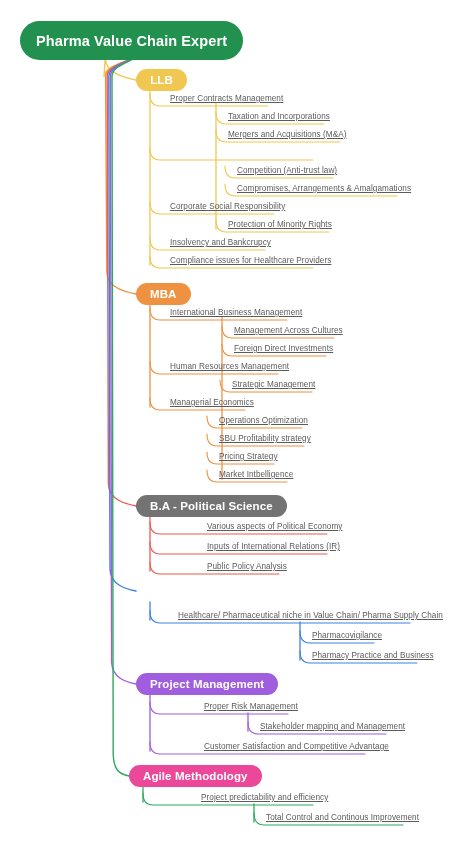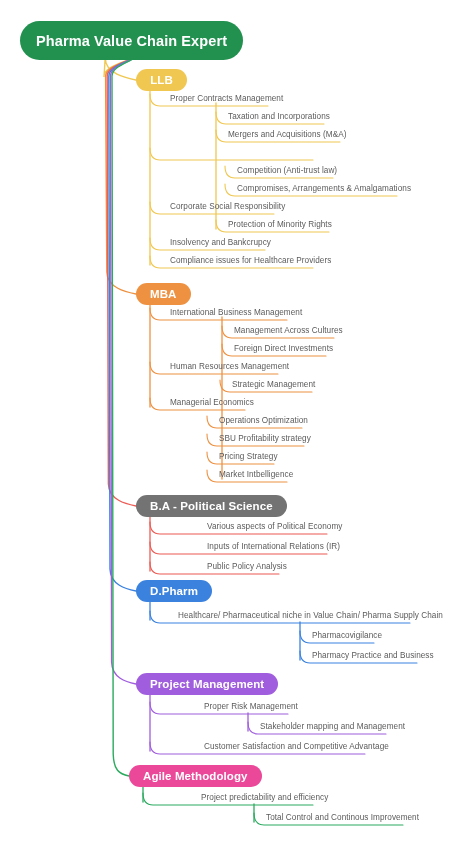--- a/index.html
+++ b/index.html
@@ -50,20 +50,21 @@
     padding: 0 14px;
     height: 22px;
   }
   .leaf {
     position: absolute;
     white-space: nowrap;
     color: #5b5b5b;
     font-size: 8.2px;
     letter-spacing: 0.05px;
     line-height: 10px;
+    text-decoration: underline;
   }
 </style>
 </head>
 <body>
 
 <div id="canvas">
   <svg id="edges" viewBox="0 0 450 841">
       <path d="M 139.04 51 C 141.04 61, 103 63, 104 77 L 105.2 58 C 105.6 74, 126 78, 136 80" fill="none" stroke="#f0c750" stroke-width="1.4" stroke-linecap="round"></path>
       <path d="M 139.04 51 C 141.04 61, 104.6 63, 105.6 77 L 106.8 272 C 107.19999999999999 288, 126 292, 136 294" fill="none" stroke="#ee9242" stroke-width="1.4" stroke-linecap="round"></path>
       <path d="M 139.04 51 C 141.04 61, 106.2 63, 107.2 77 L 108.4 484 C 108.8 500, 126 504, 136 506" fill="none" stroke="#ec5b55" stroke-width="1.4" stroke-linecap="round"></path>
@@ -140,23 +141,20 @@
     <div class="leaf" style="left: 219px; top: 416px;">Operations Optimization</div>
     <div class="leaf" style="left: 219px; top: 434px;">SBU Profitability strategy</div>
     <div class="leaf" style="left: 219px; top: 452px;">Pricing Strategy</div>
     <div class="leaf" style="left: 219px; top: 470px;">Market Intbelligence</div>
     <div class="node branch" style="left: 136px; top: 495px; min-width: 120px; height: 22px; background: #737373;">
       <span>B.A - Political Science</span>
     </div>
     <div class="leaf" style="left: 207px; top: 522px;">Various aspects of Political Economy</div>
     <div class="leaf" style="left: 207px; top: 542px;">Inputs of International Relations (IR)</div>
     <div class="leaf" style="left: 207px; top: 562px;">Public Policy Analysis</div>
-    <div class="node branch" style="left: 136px; top: 580px; min-width: 74px; height: 22px; background: rgb(59, 130, 223);">
-      <span>D.Pharm</span>
-    </div>
     <div class="leaf" style="left: 178px; top: 611px;">Healthcare/ Pharmaceutical niche in Value Chain/ Pharma Supply Chain</div>
     <div class="leaf" style="left: 312px; top: 631px;">Pharmacovigilance</div>
     <div class="leaf" style="left: 312px; top: 651px;">Pharmacy Practice and Business</div>
     <div class="node branch" style="left: 136px; top: 673px; min-width: 120px; height: 22px; background: rgb(160, 94, 222);">
       <span>Project Management</span>
     </div>
     <div class="leaf" style="left: 204px; top: 702px;">Proper Risk Management</div>
     <div class="leaf" style="left: 260px; top: 722px;">Stakeholder mapping and Management</div>
     <div class="leaf" style="left: 204px; top: 742px;">Customer Satisfaction and Competitive Advantage</div>
     <div class="node branch" style="left: 129px; top: 765px; min-width: 117px; height: 22px; background: #ec4899;">

